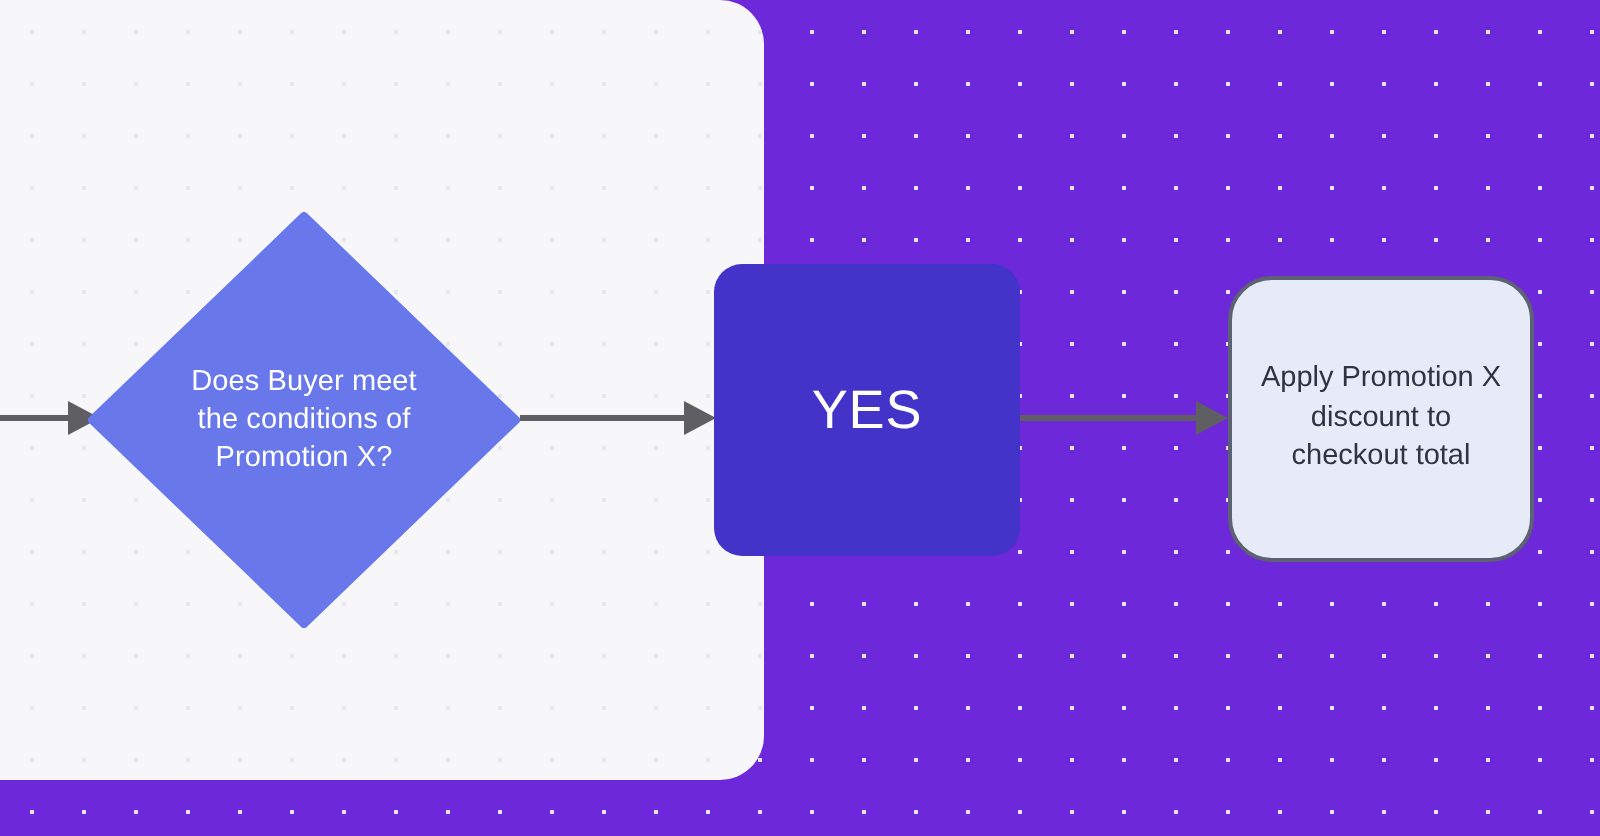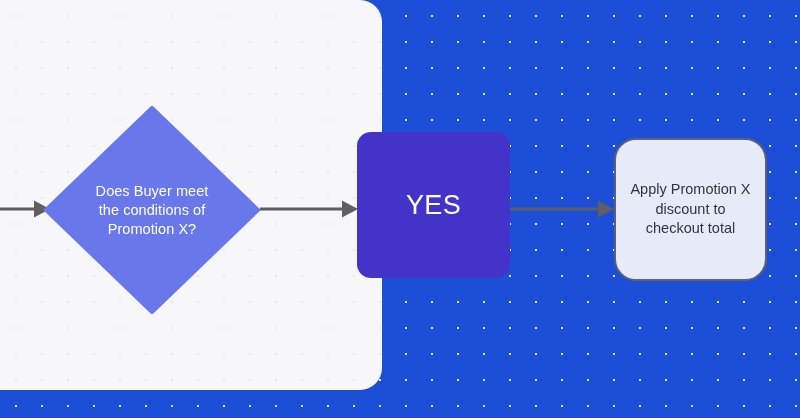--- a/index.html
+++ b/index.html
@@ -8,21 +8,21 @@
     background: #ffffff;
   }
   body {
     font-family: "Liberation Sans", sans-serif;
   }
 
   #canvas {
     position: relative;
     width: 800px;
     height: 418px;
-    background: #1d4ed8;
+    background: #6d28d9;
     overflow: hidden;
   }
 
   
   .dot-grid {
     position: absolute;
     left: 0;
     top: 0;
     width: 800px;
     height: 418px;

